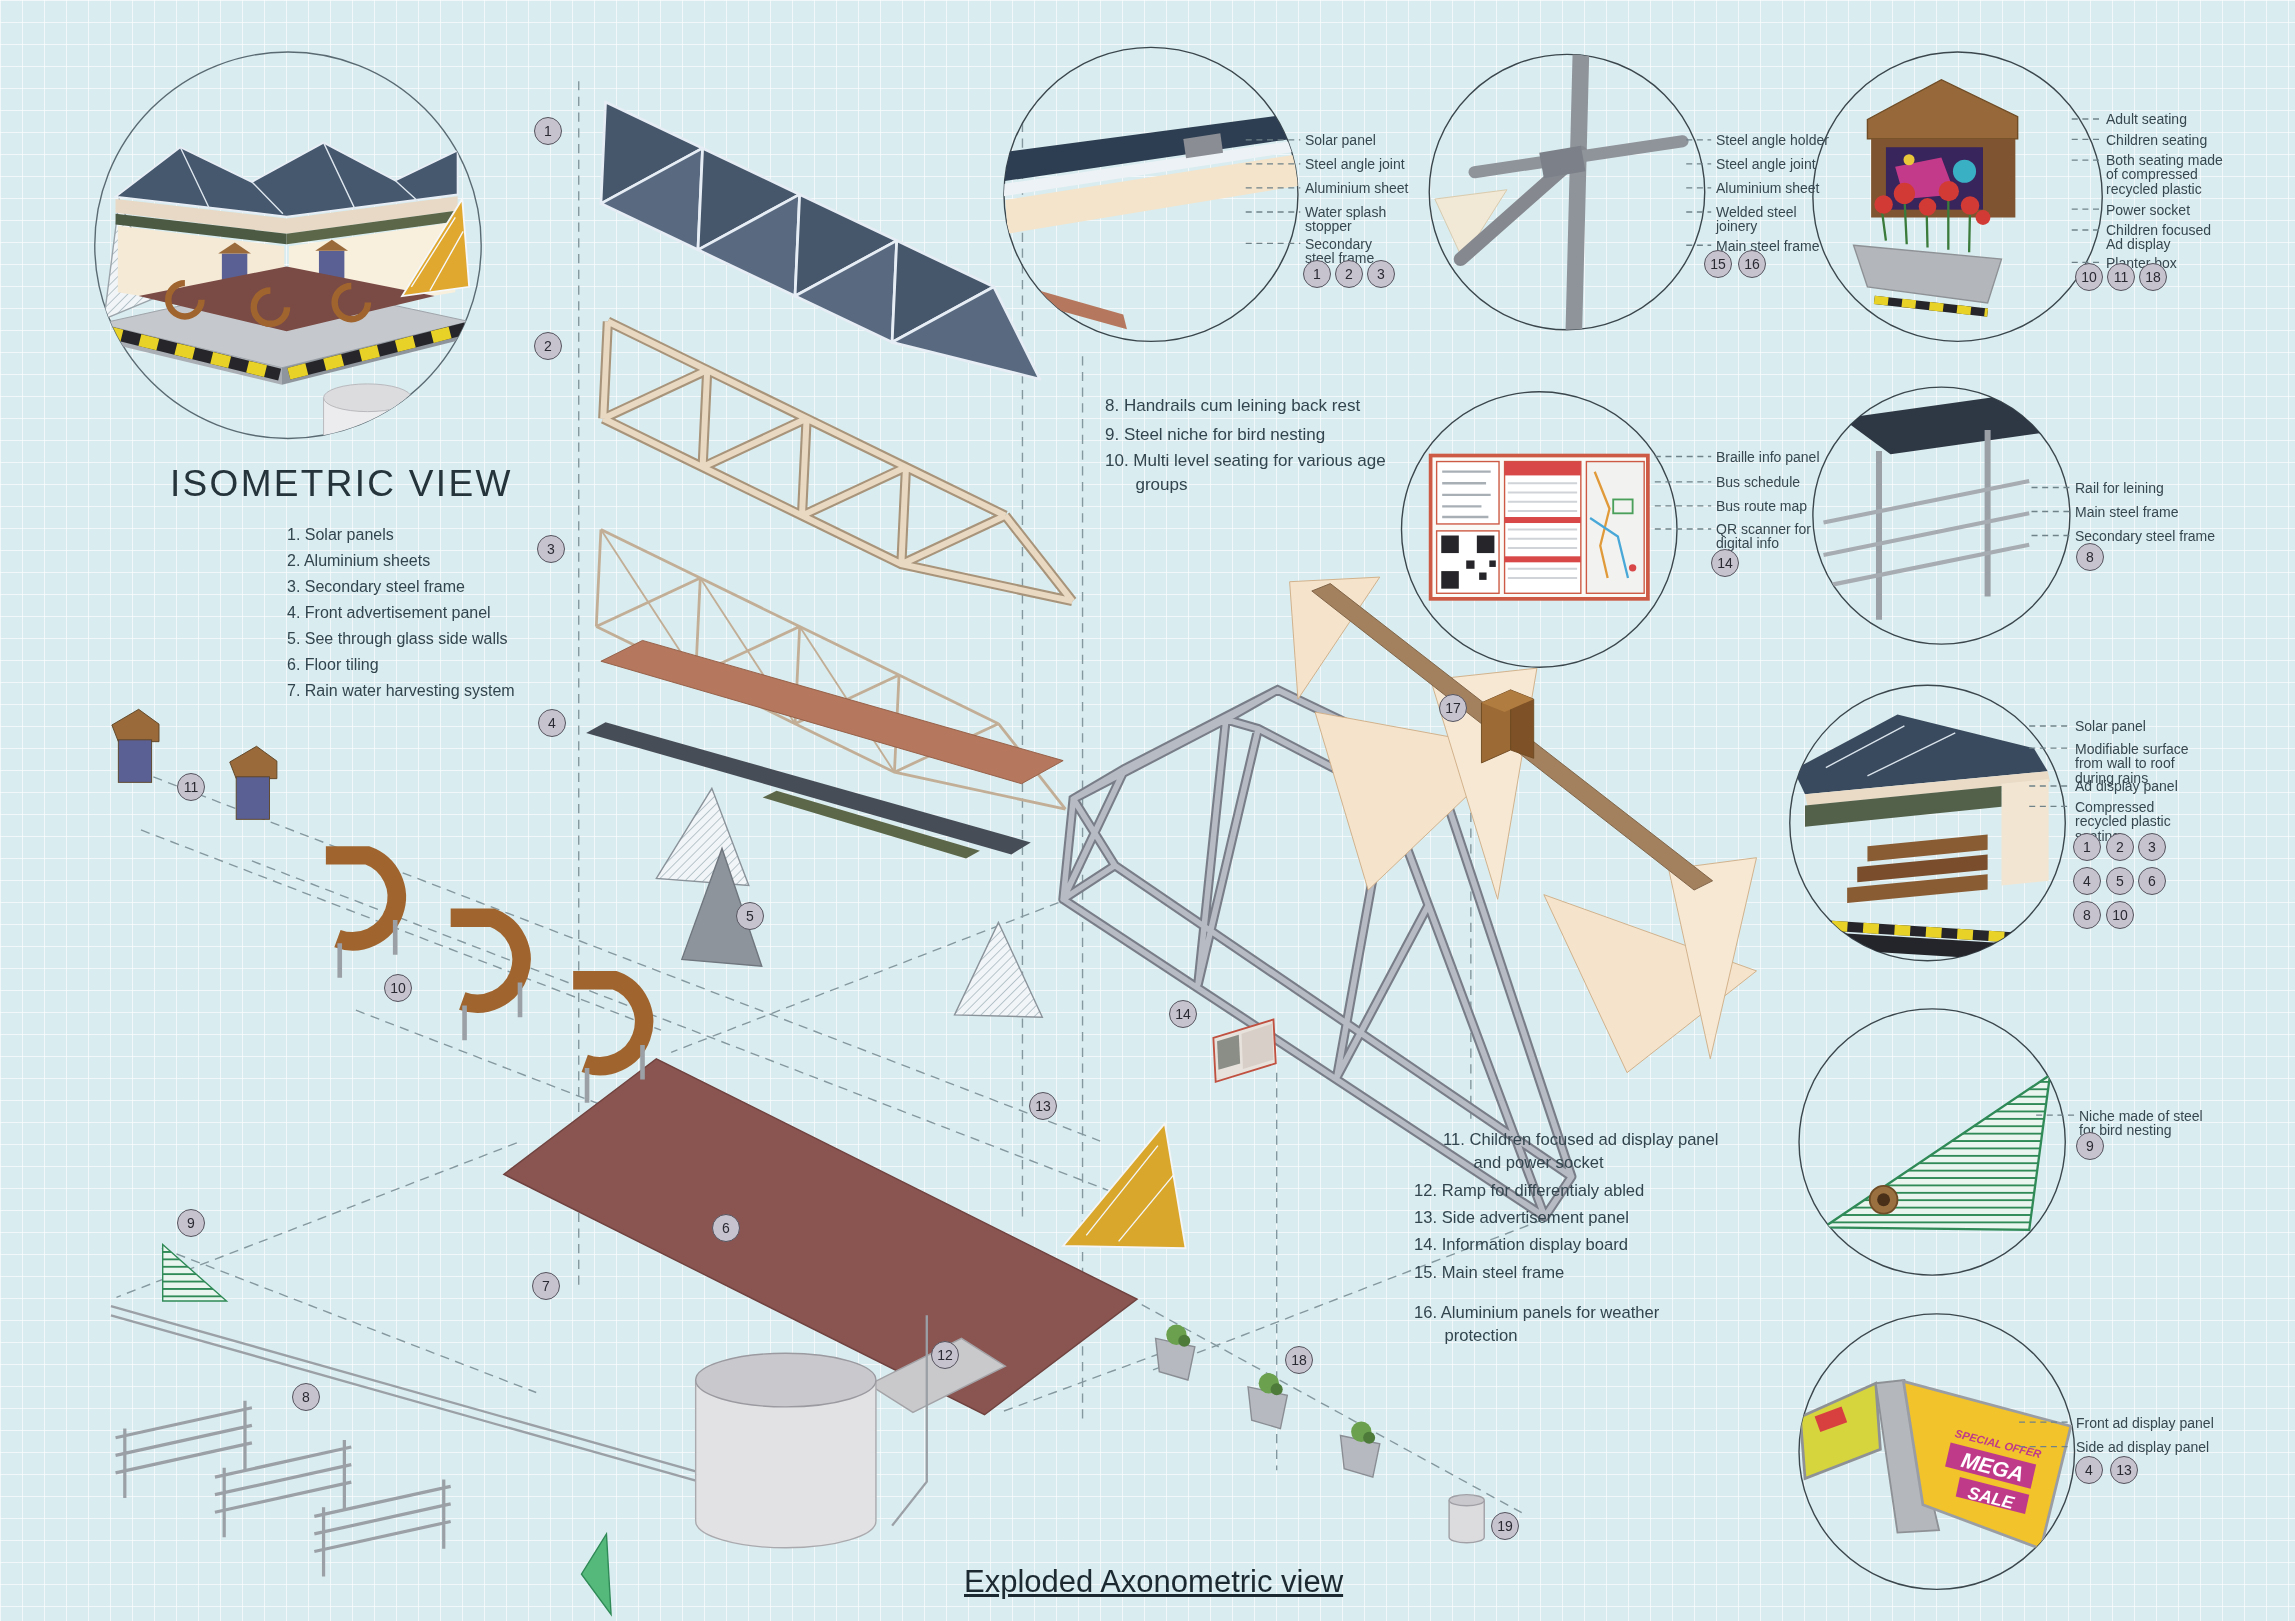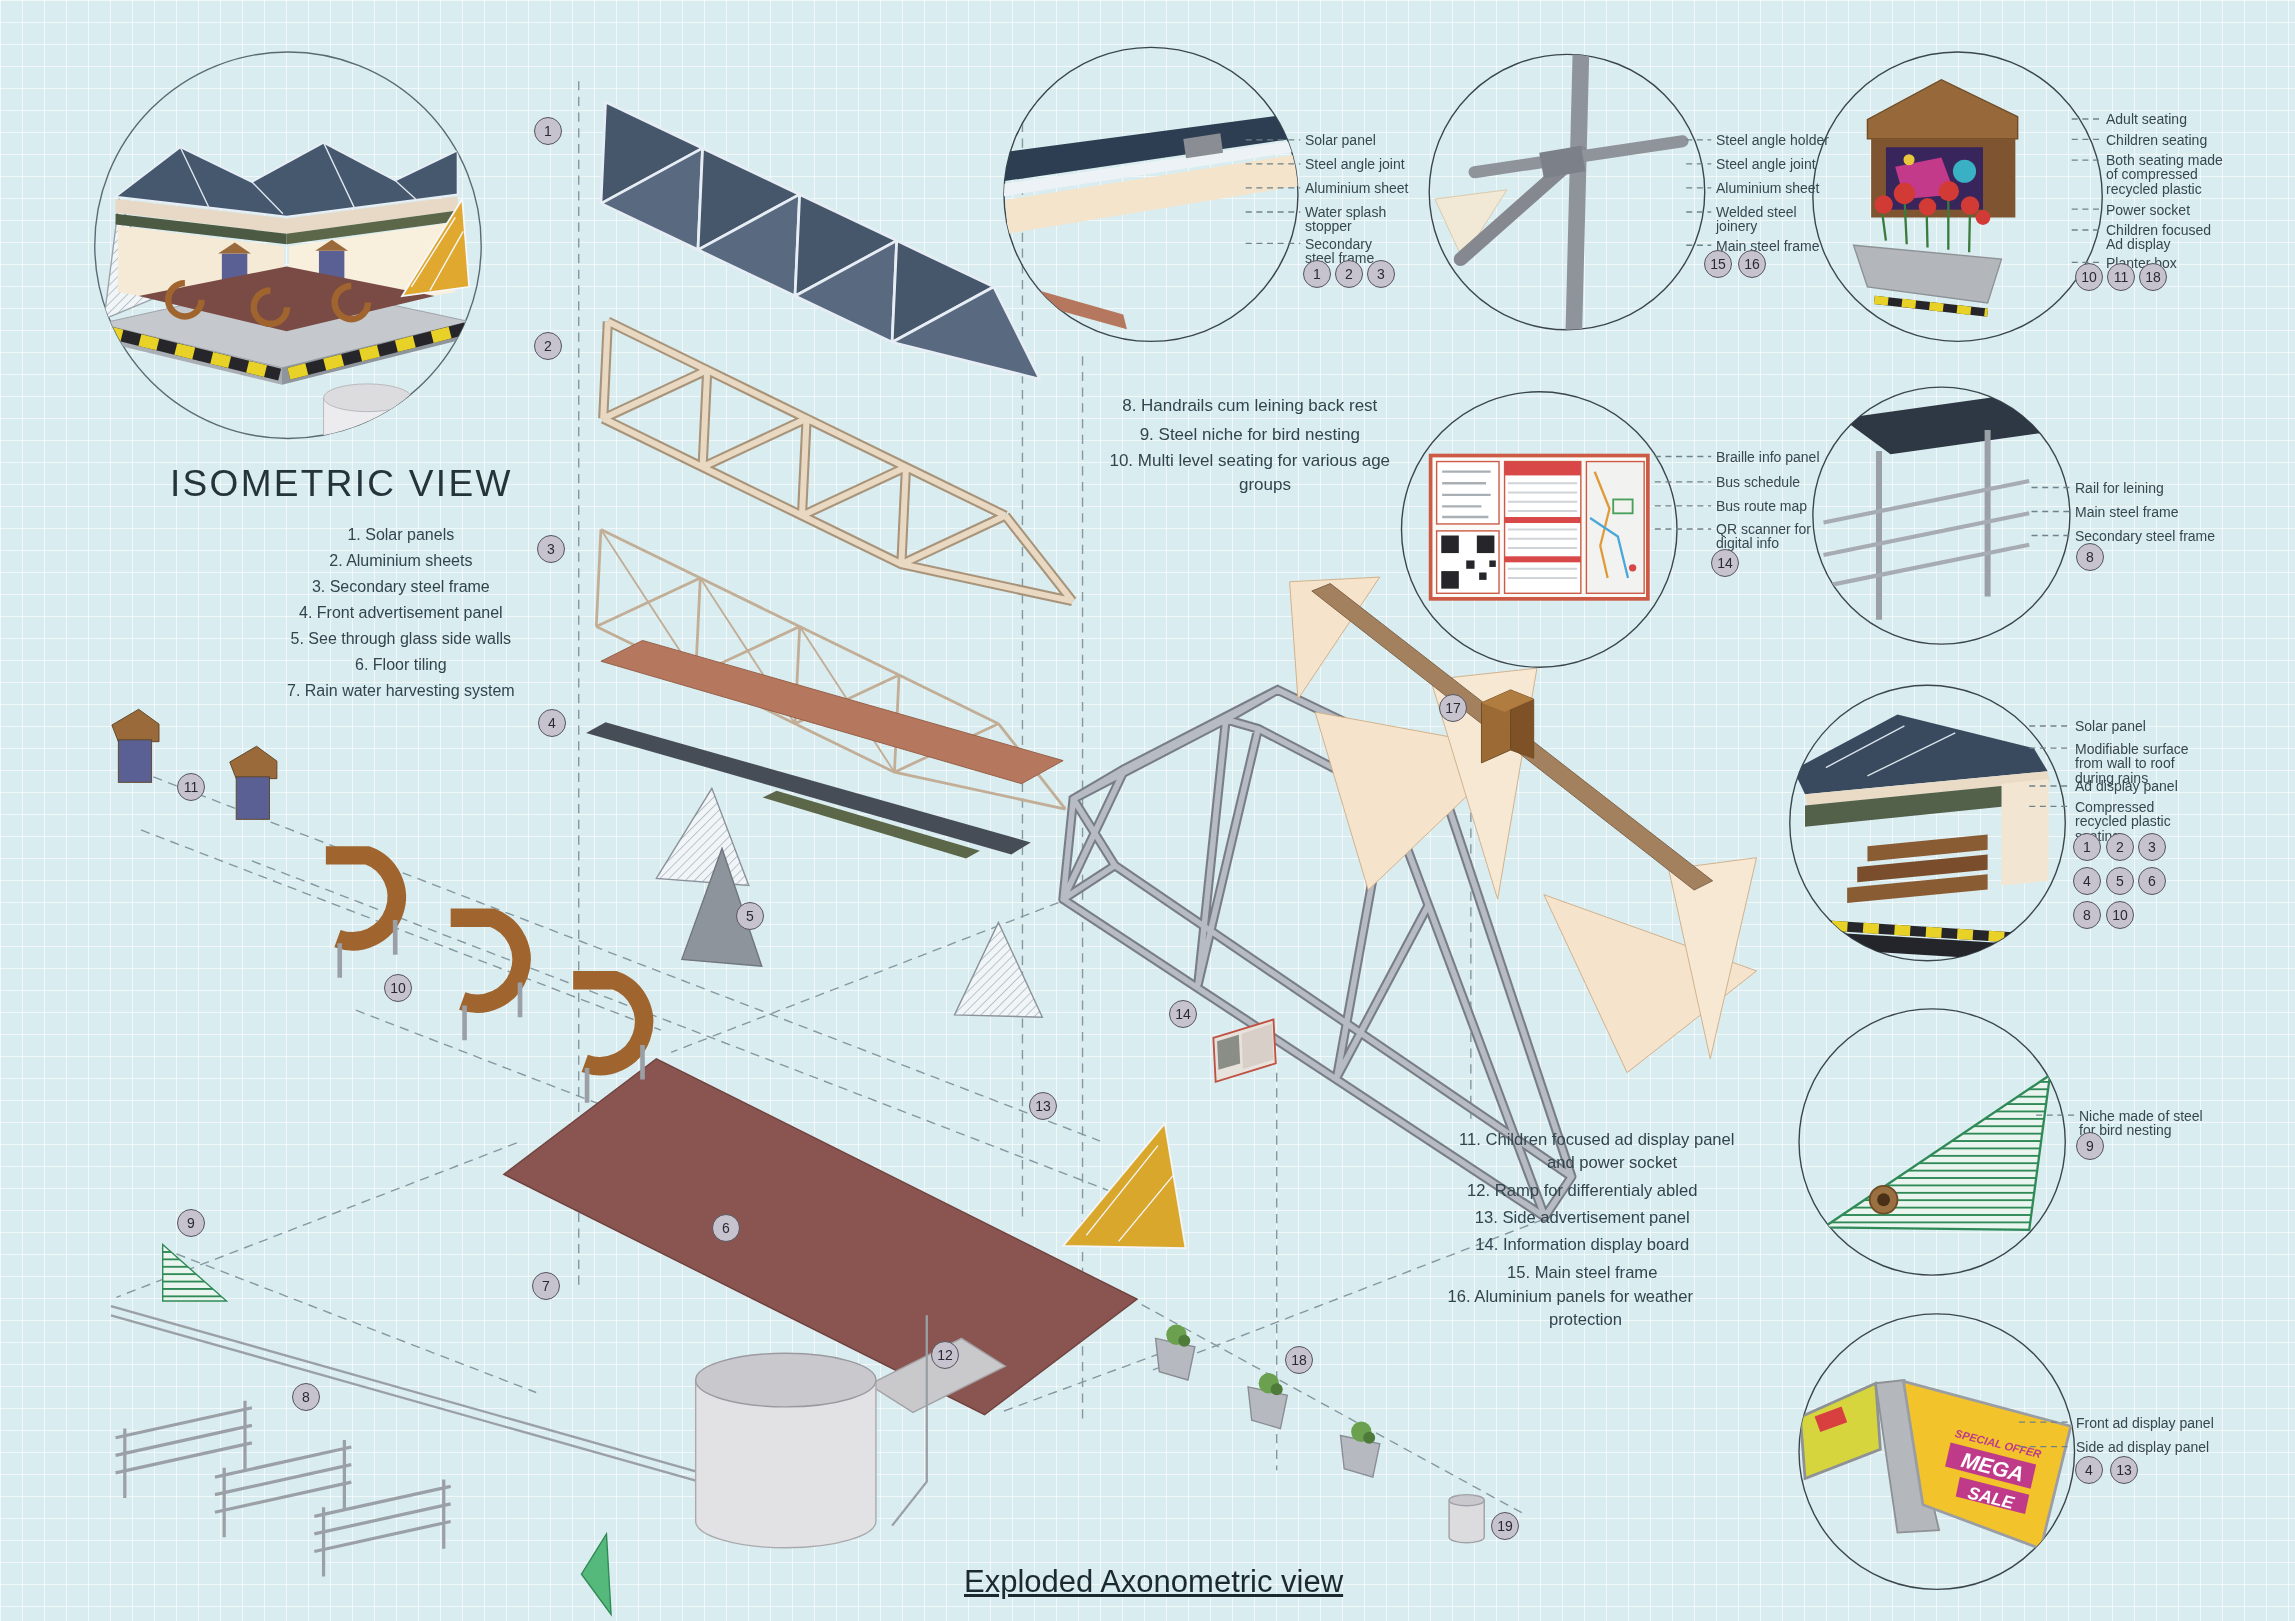--- a/index.html
+++ b/index.html
@@ -9,21 +9,21 @@
     background-image:
       linear-gradient(rgba(255,255,255,.65) 1.4px, transparent 1.4px),
       linear-gradient(90deg, rgba(255,255,255,.65) 1.4px, transparent 1.4px);
     background-size:22px 22px;
     font-family:"Liberation Sans", sans-serif;color:#2f4048;
   }
   #art{position:absolute;left:0;top:0;}
   .title-iso{position:absolute;left:170px;top:463px;font-size:37px;letter-spacing:2.3px;color:#25333a;}
   .title-exploded{position:absolute;left:964px;top:1564px;font-size:31px;color:#1c2930;text-decoration:underline;}
   .legend{position:absolute;font-size:16px;line-height:26px;color:#32454e;}
-  .legend .item{white-space:nowrap;text-align:center;}
+  .legend .item{white-space:nowrap;}
   .legend .wrap{white-space:normal;padding-left:30.5px;text-indent:-30.5px;}
   .lbl{position:absolute;font-size:14px;line-height:14.3px;color:#37474f;}
   .badge{
     position:absolute;width:28px;height:28px;border-radius:50%;
     background:#c7c3ce;border:1.4px solid #55545f;color:#2a2a33;
     display:flex;align-items:center;justify-content:center;
     font-size:14px;transform:translate(-50%,-50%);box-sizing:border-box;
   }
 </style>
 </head>
@@ -383,21 +383,21 @@
   <div class="item">8. Handrails cum leining back rest</div>
   <div class="item">9. Steel niche for bird nesting</div>
   <div class="item wrap" style="width:259px;line-height:24px;">10. Multi level seating for various age groups</div>
 </div>
 
 <div class="legend" style="left:1414px;top:1128px;font-size:16.6px;line-height:23px;">
   <div class="item wrap" style="width:277px;margin-bottom:4.6px;margin-left:29px;">11. Children focused ad display panel and power socket</div>
   <div class="item" style="margin-bottom:4px;">12. Ramp for differentialy abled</div>
   <div class="item" style="margin-bottom:4.6px;">13. Side advertisement panel</div>
   <div class="item" style="margin-bottom:4.6px;">14. Information display board</div>
-  <div class="item" style="margin-bottom:1px;">15. Main steel frame</div>
+  <div class="item" style="margin-bottom:17px;">15. Main steel frame</div>
   <div class="item wrap" style="width:282px;">16. Aluminium panels for weather protection</div>
 </div>
 
 
 <div class="lbl" style="left:1305px;top:133px;">Solar panel</div>
 <div class="lbl" style="left:1305px;top:157px;">Steel angle joint</div>
 <div class="lbl" style="left:1305px;top:181px;">Aluminium sheet</div>
 <div class="lbl" style="left:1305px;top:205px;width:88px;">Water splash stopper</div>
 <div class="lbl" style="left:1305px;top:237px;width:97px;">Secondary steel frame</div>
 

